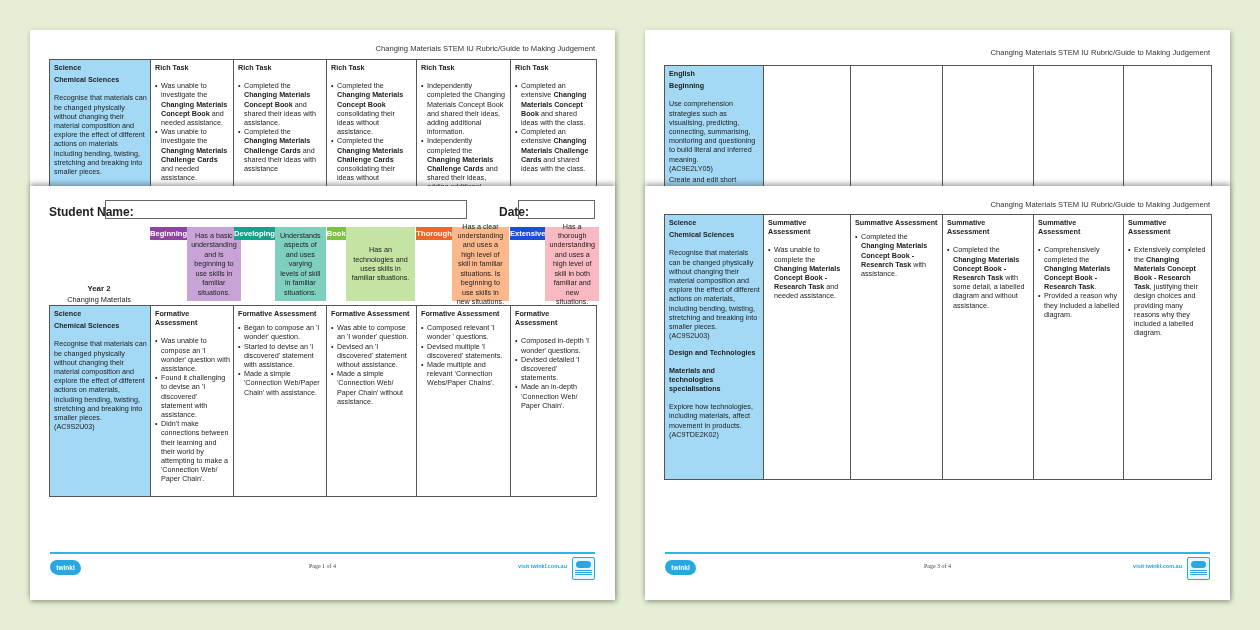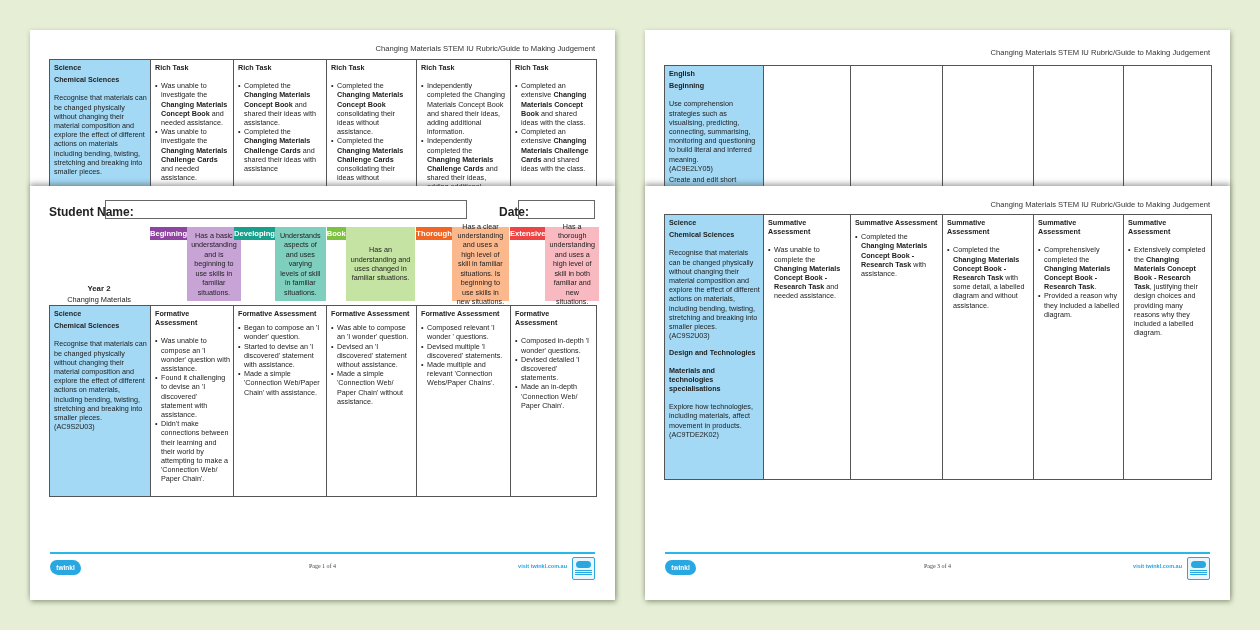--- a/index.html
+++ b/index.html
@@ -155,28 +155,28 @@
     <div class="lvl" style="width:83px;">
       <div class="hd" style="background: rgb(142, 68, 160);">Beginning</div>
       <div class="ds" style="background: rgb(200, 163, 214);">Has a basic understanding and is beginning to use skills in familiar situations.</div>
     </div>
     <div class="lvl" style="width:93px;">
       <div class="hd" style="background: rgb(23, 160, 140);">Developing</div>
       <div class="ds" style="background: rgb(127, 207, 191);">Understands aspects of and uses varying levels of skill in familiar situations.</div>
     </div>
     <div class="lvl" style="width:90px;">
       <div class="hd" style="background: rgb(126, 194, 66);">Book</div>
-      <div class="ds" style="background: rgb(197, 227, 163);">Has an understanding and uses changed in familiar situations.</div>
+      <div class="ds" style="background: rgb(197, 227, 163);">Has an technologies and uses skills in familiar situations.</div>
     </div>
     <div class="lvl" style="width:94px;">
       <div class="hd" style="background: rgb(242, 101, 34);">Thorough</div>
       <div class="ds" style="background: rgb(251, 184, 141);">Has a clear understanding and uses a high level of skill in familiar situations. Is beginning to use skills in new situations.</div>
     </div>
     <div class="lvl" style="width:86px;border-right:none;">
-      <div class="hd" style="background: #ef4444;">Extensive</div>
+      <div class="hd" style="background: #1d4ed8;">Extensive</div>
       <div class="ds" style="background: rgb(248, 185, 192);">Has a thorough understanding and uses a high level of skill in both familiar and new situations.</div>
     </div>
   </div>
 
   <table class="grid" style="left:19px;top:119px;width:547px;">
     <colgroup>
         <col style="width:101px">
         <col style="width:83px">
         <col style="width:93px">
         <col style="width:90px">

